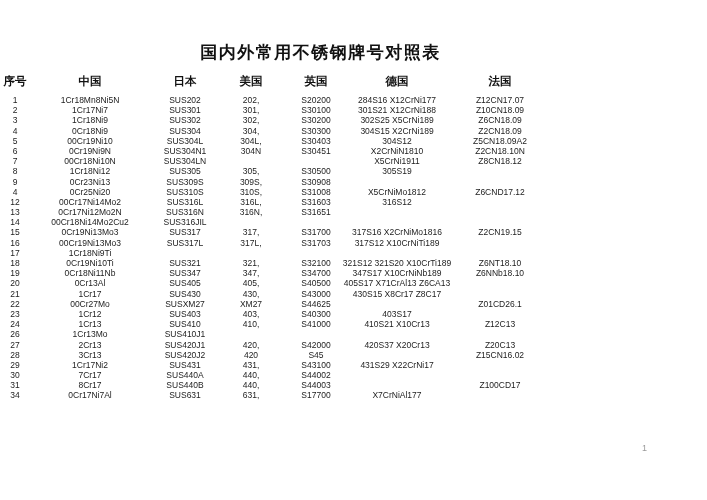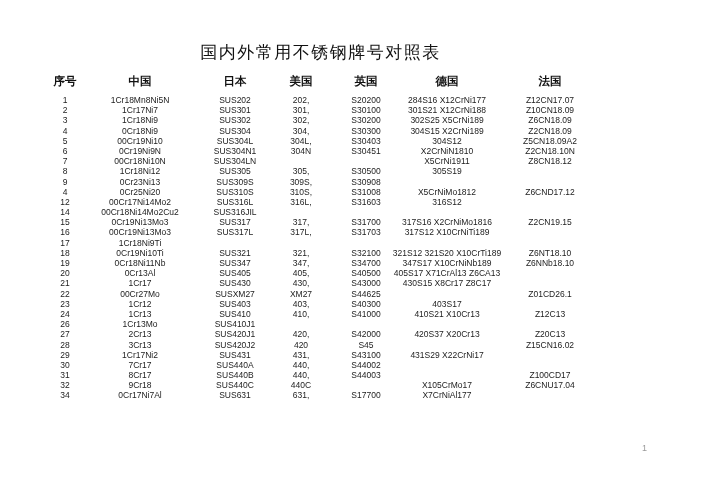--- a/index.html
+++ b/index.html
@@ -7,21 +7,21 @@
     position:relative;
     width:707px;height:500px;
     background:#ffffff;
     overflow:hidden;
     font-family:"Liberation Sans", sans-serif;
     color:#1c1c1c;
   }
   .title{
     position:absolute;top:41px;left:0;width:641px;
     text-align:center;
-    font-size:17px;font-weight:normal;
+    font-size:17px;font-weight:bold;
     letter-spacing:1.5px;
     color:#111;
   }
   .thead{
     position:absolute;top:74px;left:0;width:707px;
     display:flex;
     font-size:11.5px;font-weight:bold;
     line-height:14px;
     color:#111;
   }
@@ -30,21 +30,21 @@
   }
   .trow{
     display:flex;
     height:10.2px;
     line-height:10.2px;
     font-size:8.5px;
     white-space:nowrap;
   }
   
   .c{ text-align:center; flex:0 0 auto; overflow:visible; }
-  .c-no{ width:30px; margin-left:50px; }
+  .c-no{ width:30px; }
   .c-cn{ width:120px; }
   .c-jp{ width:70px; }
   .c-us{ width:62px; }
   .c-uk{ width:58px; margin-left:5px; }
   .c-de{ width:124px; margin-left:-10px;text-align:center; }
   .c-fr{ width:82px; }
   .page-number{
     position:absolute;left:642px;top:443px;
     font-size:9px;color:#9a9a9a;
   }
@@ -160,20 +160,29 @@
       <div class="trow">
       <div class="c c-no">12</div>
       <div class="c c-cn">00Cr17Ni14Mo2</div>
       <div class="c c-jp">SUS316L</div>
       <div class="c c-us">316L,</div>
       <div class="c c-uk">S31603</div>
       <div class="c c-de">316S12</div>
       <div class="c c-fr"></div>
     </div>
       <div class="trow">
+      <div class="c c-no">13</div>
+      <div class="c c-cn">0Cr17Ni12Mo2N</div>
+      <div class="c c-jp">SUS316N</div>
+      <div class="c c-us">316N,</div>
+      <div class="c c-uk">S31651</div>
+      <div class="c c-de"></div>
+      <div class="c c-fr"></div>
+    </div>
+      <div class="trow">
       <div class="c c-no">14</div>
       <div class="c c-cn">00Cr18Ni14Mo2Cu2</div>
       <div class="c c-jp">SUS316JIL</div>
       <div class="c c-us"></div>
       <div class="c c-uk"></div>
       <div class="c c-de"></div>
       <div class="c c-fr"></div>
     </div>
       <div class="trow">
       <div class="c c-no">15</div>
@@ -313,29 +322,20 @@
       <div class="trow">
       <div class="c c-no">31</div>
       <div class="c c-cn">8Cr17</div>
       <div class="c c-jp">SUS440B</div>
       <div class="c c-us">440,</div>
       <div class="c c-uk">S44003</div>
       <div class="c c-de"></div>
       <div class="c c-fr">Z100CD17</div>
     </div>
       <div class="trow">
-      <div class="c c-no">32</div>
-      <div class="c c-cn">9Cr18</div>
-      <div class="c c-jp">SUS440C</div>
-      <div class="c c-us">440C</div>
-      <div class="c c-uk"></div>
-      <div class="c c-de">X105CrMo17</div>
-      <div class="c c-fr">Z6CNU17.04</div>
-    </div>
-      <div class="trow">
       <div class="c c-no">34</div>
       <div class="c c-cn">0Cr17Ni7Al</div>
       <div class="c c-jp">SUS631</div>
       <div class="c c-us">631,</div>
       <div class="c c-uk">S17700</div>
       <div class="c c-de">X7CrNiAl177</div>
       <div class="c c-fr"></div>
     </div>
     </div>
 

